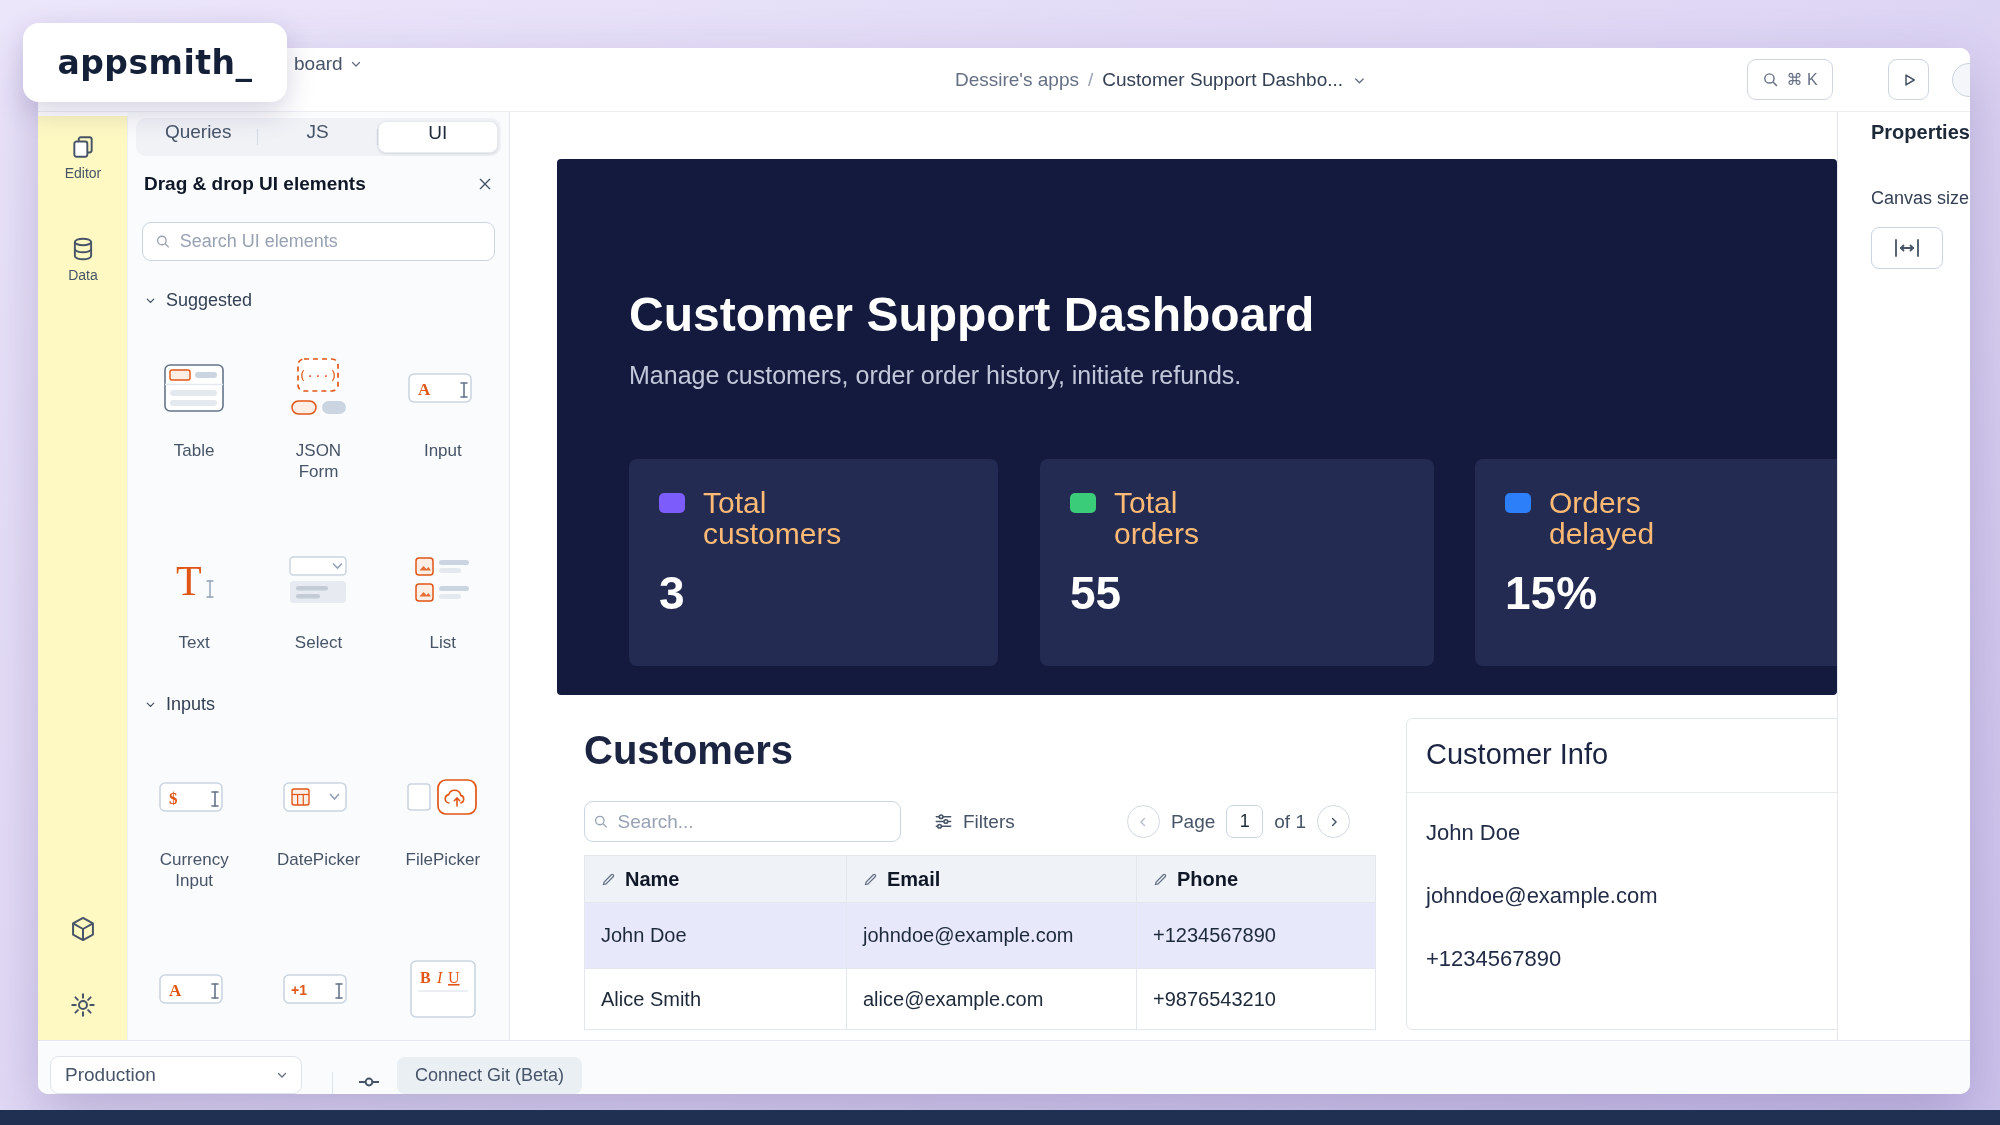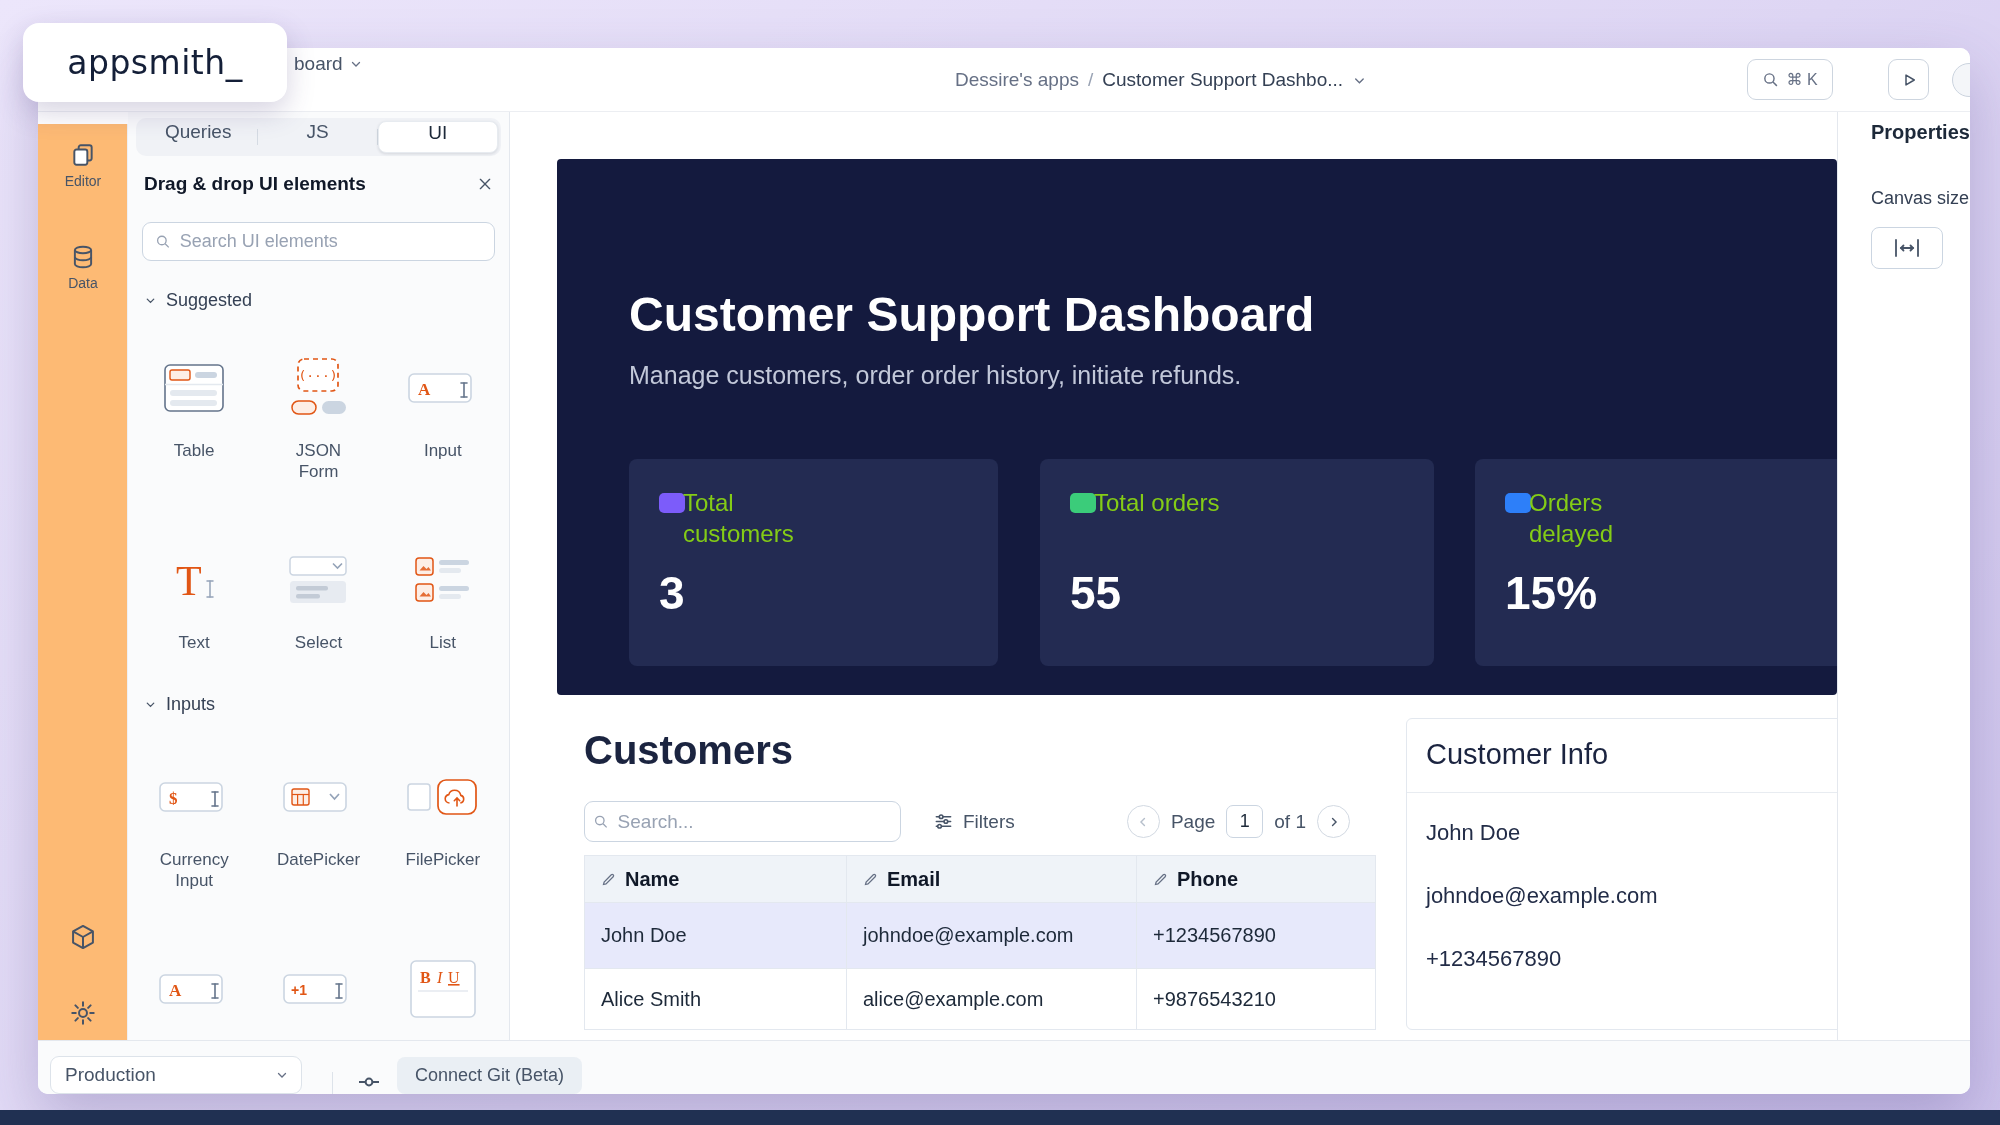--- a/index.html
+++ b/index.html
@@ -17,21 +17,21 @@
               display:flex;align-items:center;gap:9px;font-size:19px;white-space:nowrap}
   .bc-ws{color:#667085}.bc-sep{color:#98a2b3}.bc-app{color:#344054;font-weight:500}
   .search-pill{position:absolute;left:1709px;top:11px;width:86px;height:41px;border:1px solid #cdd5df;
                border-radius:9px;display:flex;align-items:center;justify-content:center;gap:7px;
                color:#667085;font-size:16px;background:#fff;cursor:pointer}
   .play-btn{position:absolute;left:1850px;top:11px;width:41px;height:41px;border:1px solid #cdd5df;
             border-radius:9px;background:#fff;display:flex;align-items:center;justify-content:center;cursor:pointer}
   .avatar-partial{position:absolute;left:1914px;top:15px;width:34px;height:34px;border-radius:50%;
                   border:1.5px solid #cbd3de;background:#f4f6f9}
   
-  .rail{position:absolute;left:0;top:76px;width:90px;height:928px;background:#fdba74;border-right:1px solid #eef0f4;z-index:4}
+  .rail{position:absolute;left:0;top:68px;width:90px;height:928px;background:#fef9c3;border-right:1px solid #eef0f4;z-index:4}
   .rail-item{position:absolute;left:0;width:90px;display:flex;flex-direction:column;align-items:center;gap:5px;
              color:#475467;font-size:14px;cursor:pointer}
   .rail-item.editor{top:18px}.rail-item.data{top:120px}
   .rail-icon-btn{position:absolute;left:0;width:90px;display:flex;justify-content:center;cursor:pointer}
   .rail-icon-btn.cube{top:799px}.rail-icon-btn.gear{top:875px}
   
   .panel{position:absolute;left:90px;top:64px;width:382px;height:928px;background:#fafbfc;
          border-right:1px solid #e4e8ee;overflow:hidden;z-index:3}
   .tabbar{margin:6px 8px 0;height:38px;background:#f0f2f6;border-radius:10px;display:flex;align-items:center;padding:3px}
   .tab{flex:1;height:32px;display:flex;align-items:flex-start;justify-content:center;font-size:19px;color:#475467;
@@ -55,21 +55,21 @@
   .wrap2 .wlabel{white-space:normal;max-width:78px}
   
   .canvas{position:absolute;left:472px;top:64px;width:1327px;height:928px;background:#fff;overflow:hidden;z-index:2}
   .hero{position:absolute;left:47px;top:47px;width:1280px;height:536px;background:#141a3e;border-radius:4px;overflow:hidden}
   .hero-title{position:absolute;left:72px;top:127px;font-size:48px;line-height:58px;font-weight:700;color:#fff}
   .hero-sub{position:absolute;left:72px;top:200px;font-size:25px;line-height:32px;color:#c2c8d9}
   .stat{position:absolute;top:300px;height:207px;background:#232b52;border-radius:8px}
   .stat.s1{left:72px;width:369px}.stat.s2{left:483px;width:394px}.stat.s3{left:918px;width:394px}
   .chip{position:absolute;left:30px;top:34px;width:26px;height:20px;border-radius:5px}
   .chip.purple{background:#7c5cfa}.chip.green{background:#3bcc7a}.chip.blue{background:#2d7ff9}
-  .stat-label{position:absolute;left:54px;top:28px;width:150px;font-size:24px;line-height:31px;color:#84cc16}
+  .stat-label{position:absolute;left:74px;top:28px;width:150px;font-size:30px;line-height:31px;color:#fdba74}
   .stat-value{position:absolute;left:30px;top:106px;font-size:46px;line-height:56px;font-weight:700;color:#fff}
   .customers-title{position:absolute;left:74px;top:612px;font-size:40px;line-height:52px;font-weight:700;color:#1b2440}
   .tbl-search{position:absolute;left:74px;top:689px;width:317px;height:41px;border:1px solid #cbd5e1;border-radius:9px;
               background:#fff;display:flex;align-items:center;padding:0 8px;gap:9px}
   .tbl-search input{border:none;outline:none;font-size:19px;width:100%;color:#1d2939;background:transparent}
   .filters-btn{position:absolute;left:424px;top:689px;height:41px;display:flex;gap:10px;align-items:center;
                color:#475467;font-size:19px;cursor:pointer}
   .pager{position:absolute;left:600px;top:689px;width:240px;height:41px;display:flex;align-items:center;
          justify-content:flex-end;gap:11px}
   .pg-btn{width:33px;height:33px;border:1px solid #d2d9e2;border-radius:50%;background:#fff;
@@ -105,21 +105,21 @@
              border-top:1px solid #e4e8ee;display:flex;align-items:flex-end;z-index:6}
   .env-select{margin-left:12px;width:252px;height:38px;border:1px solid #dde3ea;border-radius:9px;background:#fff;
               display:flex;align-items:center;justify-content:space-between;padding:0 12px 0 14px;
               font-size:19px;color:#475467;cursor:pointer}
   .bb-sep{width:1px;height:22px;background:#dde3ea;margin:0 24px 0 30px}
   .git-btn{height:37px;padding:0 18px;border:none;border-radius:8px;background:#eaeff4;font-size:18px;
            color:#475467;margin-left:16px;cursor:pointer;font-family:"Liberation Sans",sans-serif}
   
   .logo-card{position:absolute;left:23px;top:23px;width:264px;height:79px;background:#fff;border-radius:16px;
              box-shadow:0 10px 28px rgba(70,55,120,.22);display:flex;align-items:center;justify-content:center;z-index:20}
-  .logo-text{font-family:"DejaVu Sans",sans-serif;font-weight:400;font-size:33px;color:#141f38;letter-spacing:.5px}
+  .logo-text{font-family:"DejaVu Sans",sans-serif;font-weight:700;font-size:33px;color:#141f38;letter-spacing:.5px}
   .desk-strip{position:absolute;left:0;bottom:0;width:2000px;height:15px;background:#203052}
 </style>
 </head>
 <body>
 
 <div class="stage">
   <div class="window">
 
     <header class="topbar">
       <div class="app-fragment">

